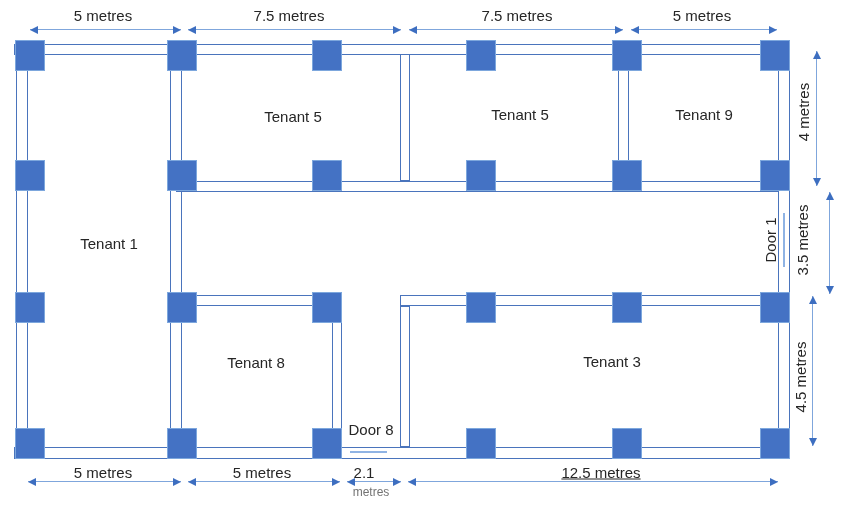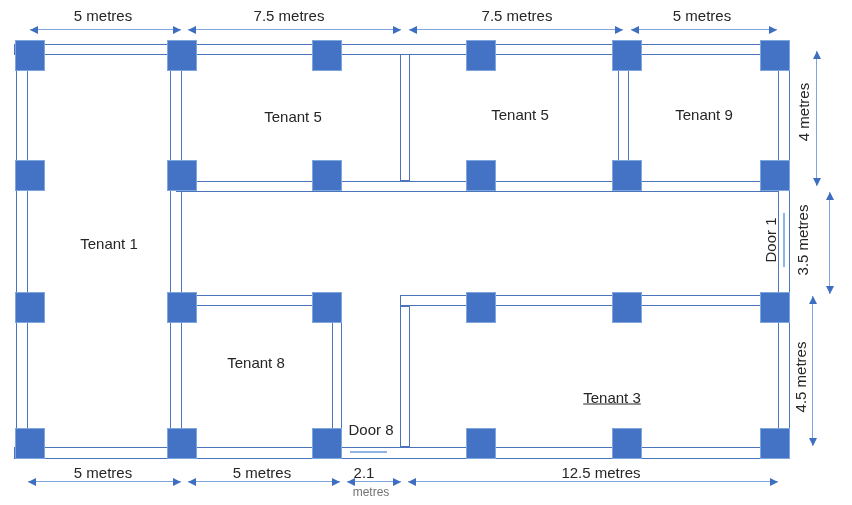--- a/index.html
+++ b/index.html
@@ -94,21 +94,21 @@
     <div class="column" style="left: 612px; top: 40px; width: 30px; height: 31px;"></div>
     <div class="column" style="left: 612px; top: 160px; width: 30px; height: 31px;"></div>
     <div class="column" style="left: 612px; top: 292px; width: 30px; height: 31px;"></div>
     <div class="column" style="left: 612px; top: 428px; width: 30px; height: 31px;"></div>
     <div class="column" style="left: 760px; top: 40px; width: 30px; height: 31px;"></div>
     <div class="column" style="left: 760px; top: 160px; width: 30px; height: 31px;"></div>
     <div class="column" style="left: 760px; top: 292px; width: 30px; height: 31px;"></div>
     <div class="column" style="left: 760px; top: 428px; width: 30px; height: 31px;"></div>
     <div class="lbl" style="left: 109px; top: 243px;">Tenant 1</div>
     <div class="lbl" style="left: 256px; top: 362px;">Tenant 8</div>
-    <div class="lbl" style="left: 612px; top: 397px; text-decoration: underline;">Tenant 3</div>
+    <div class="lbl" style="left: 612px; top: 361px;">Tenant 3</div>
     <div class="lbl" style="left: 293px; top: 116px;">Tenant 5</div>
     <div class="lbl" style="left: 520px; top: 114px;">Tenant 5</div>
     <div class="lbl" style="left: 704px; top: 114px;">Tenant 9</div>
     <div class="lbl" style="left: 770px; top: 240px; transform: translate(-50%, -50%) rotate(-90deg);">Door 1</div>
     <div class="lbl" style="left: 371px; top: 429px;">Door 8</div>
     <div class="dimline" style="left: 30px; top: 29px; width: 151px; height: 1px;"></div>
     <div class="arr arr-l" style="left: 30px; top: 25.5px;"></div>
     <div class="arr arr-r" style="left: 173px; top: 25.5px;"></div>
     <div class="dim-label" style="left: 103px; top: 15px;">5 metres</div>
     <div class="dimline" style="left: 188px; top: 29px; width: 213px; height: 1px;"></div>
@@ -132,21 +132,21 @@
     <div class="arr arr-r" style="left: 332px; top: 477.5px;"></div>
     <div class="dim-label" style="left: 262px; top: 472px;">5 metres</div>
     <div class="dimline" style="left: 347px; top: 481px; width: 54px; height: 1px;"></div>
     <div class="arr arr-l" style="left: 347px; top: 477.5px;"></div>
     <div class="arr arr-r" style="left: 393px; top: 477.5px;"></div>
     <div class="dim-label" style="left: 364px; top: 472px;">2.1</div>
     <div class="dim-sublabel" style="left: 371px; top: 492px;">metres</div>
     <div class="dimline" style="left: 408px; top: 481px; width: 370px; height: 1px;"></div>
     <div class="arr arr-l" style="left: 408px; top: 477.5px;"></div>
     <div class="arr arr-r" style="left: 770px; top: 477.5px;"></div>
-    <div class="dim-label" style="left: 601px; top: 472px;">12.5 metres</div>
+    <div class="dim-label" style="left: 601px; top: 472px; text-decoration: underline;">12.5 metres</div>
     <div class="dimline" style="left: 816px; top: 51px; width: 1px; height: 135px;"></div>
     <div class="arr arr-u" style="left: 812.5px; top: 51px;"></div>
     <div class="arr arr-d" style="left: 812.5px; top: 178px;"></div>
     <div class="dim-label" style="left: 803px; top: 112px; transform: translate(-50%, -50%) rotate(-90deg);">4 metres</div>
     <div class="dimline" style="left: 829px; top: 192px; width: 1px; height: 102px;"></div>
     <div class="arr arr-u" style="left: 825.5px; top: 192px;"></div>
     <div class="arr arr-d" style="left: 825.5px; top: 286px;"></div>
     <div class="dim-label" style="left: 802px; top: 240px; transform: translate(-50%, -50%) rotate(-90deg);">3.5 metres</div>
     <div class="dimline" style="left: 812px; top: 296px; width: 1px; height: 150px;"></div>
     <div class="arr arr-u" style="left: 808.5px; top: 296px;"></div>

